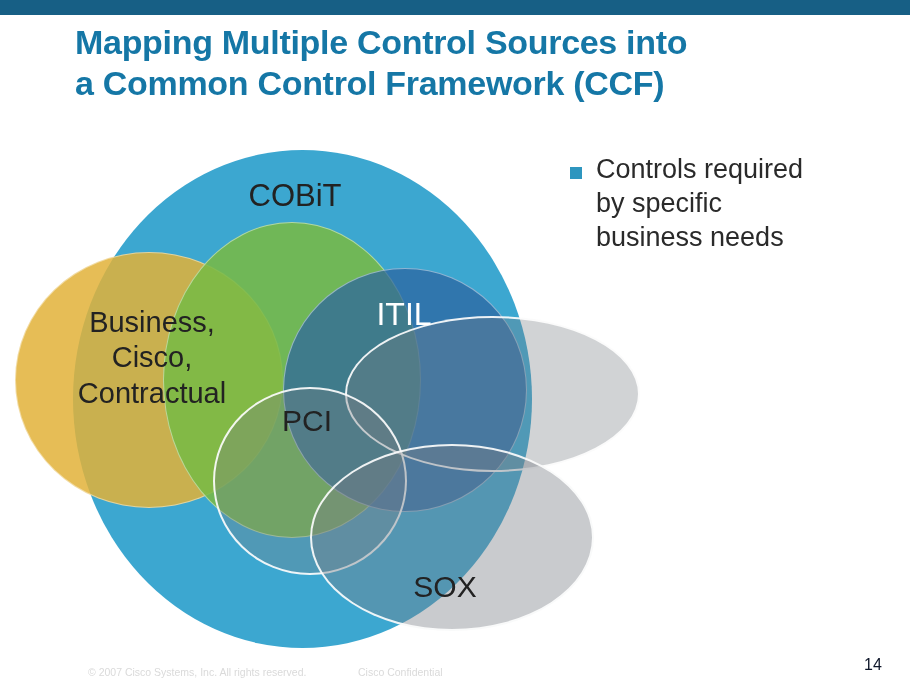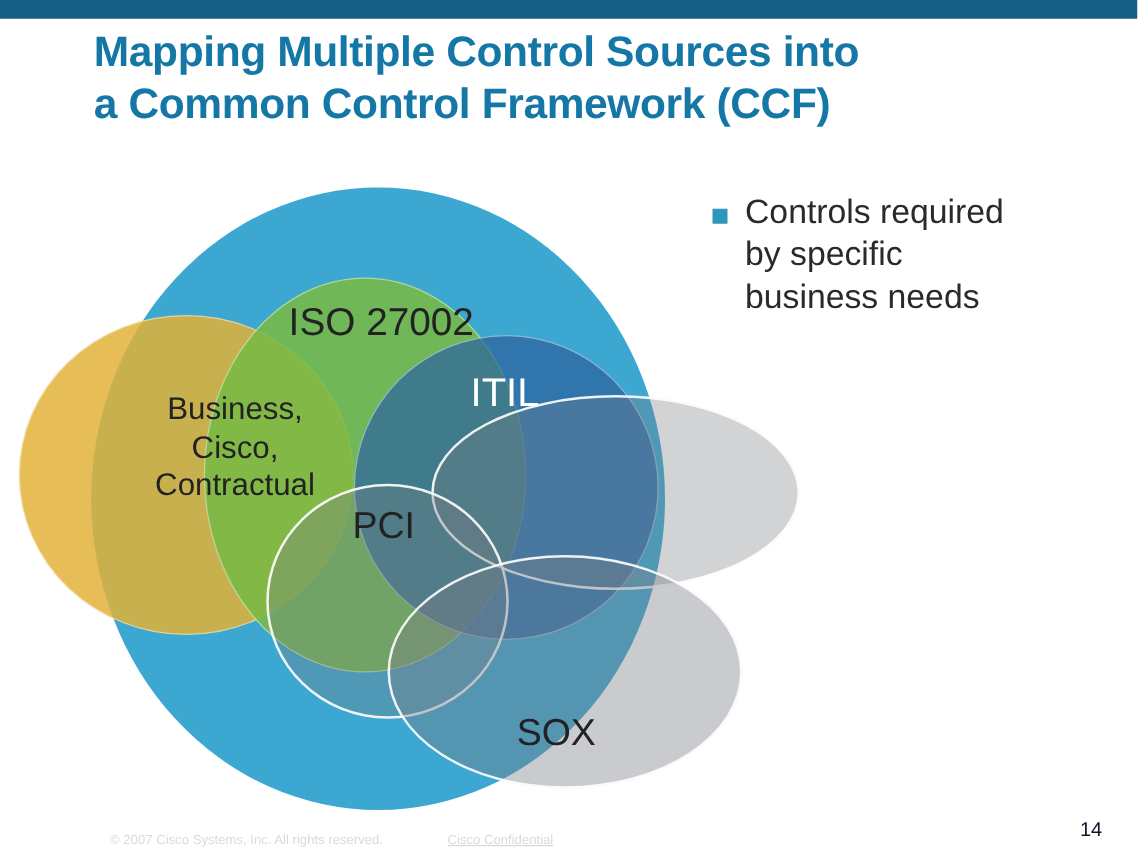--- a/index.html
+++ b/index.html
@@ -50,21 +50,21 @@
   .vlabel {
     position: absolute;
     z-index: 10;
     transform: translate(-50%, -50%);
     color: #222222;
     white-space: nowrap;
     text-align: center;
   }
   .l-cobit    { left: 295px; top: 196px; font-size: 31px; }
   .l-iso      { left: 305px; top: 258px; font-size: 31px; }
-  .l-business { left: 152px; top: 358px; font-size: 25px; line-height: 1.22; margin-left: 36px; }
+  .l-business { left: 152px; top: 358px; font-size: 29px; line-height: 1.22; }
   .l-itil     { left: 404px; top: 314px; font-size: 32px; color: #ffffff; }
   .l-hipaa    { left: 521px; top: 391px; font-size: 30px; }
   .l-pci      { left: 307px; top: 421px; font-size: 30px; }
   .l-sox      { left: 445px; top: 587px; font-size: 30px; }
 
   
   .bullet { position: absolute; left: 570px; top: 152px; }
   .bullet-marker {
     position: absolute; left: 0; top: 15px;
     width: 12px; height: 12px;
@@ -78,21 +78,21 @@
     color: #2a2a2a;
   }
 
   
   .footer-copyright {
     position: absolute; left: 88px; top: 666px;
     font-size: 10.5px; color: #DADADA;
   }
   .footer-confidential {
     position: absolute; left: 358px; top: 666px;
-    font-size: 10.5px; color: #DADADA; text-decoration: underline;
+    font-size: 10.5px; color: #DADADA;
   }
   .page-number {
     position: absolute; left: 864px; top: 656px;
     font-size: 16px; color: #0f172a;
   }
 </style>
 </head>
 <body>
 
 <div class="slide">
@@ -106,21 +106,21 @@
 
   <div class="diagram">
     <div class="ellipse e-cobit" style="background-color: rgb(60, 167, 208);"></div>
     <div class="ellipse e-business" style="background-color: rgba(226, 178, 56, 0.85);"></div>
     <div class="ellipse e-iso" style="background-color: rgba(120, 185, 70, 0.88);"></div>
     <div class="ellipse e-itil" style="background-color: rgba(45, 100, 160, 0.72);"></div>
     <div class="ellipse e-hipaa" style="background-color: rgba(120, 126, 132, 0.34);"></div>
     <div class="ellipse e-pci" style="background-color: rgba(120, 126, 132, 0.34);"></div>
     <div class="ellipse e-sox" style="background-color: rgba(120, 126, 132, 0.4);"></div>
 
-    <div class="vlabel l-iso">ISO 27002</div>
+    <div class="vlabel l-cobit">COBiT</div>
     <div class="vlabel l-business">
       <div>Business,</div>
       <div>Cisco,</div>
       <div>Contractual</div>
     </div>
     <div class="vlabel l-itil">ITIL</div>
     <div class="vlabel l-pci">PCI</div>
     <div class="vlabel l-sox">SOX</div>
   </div>
 

